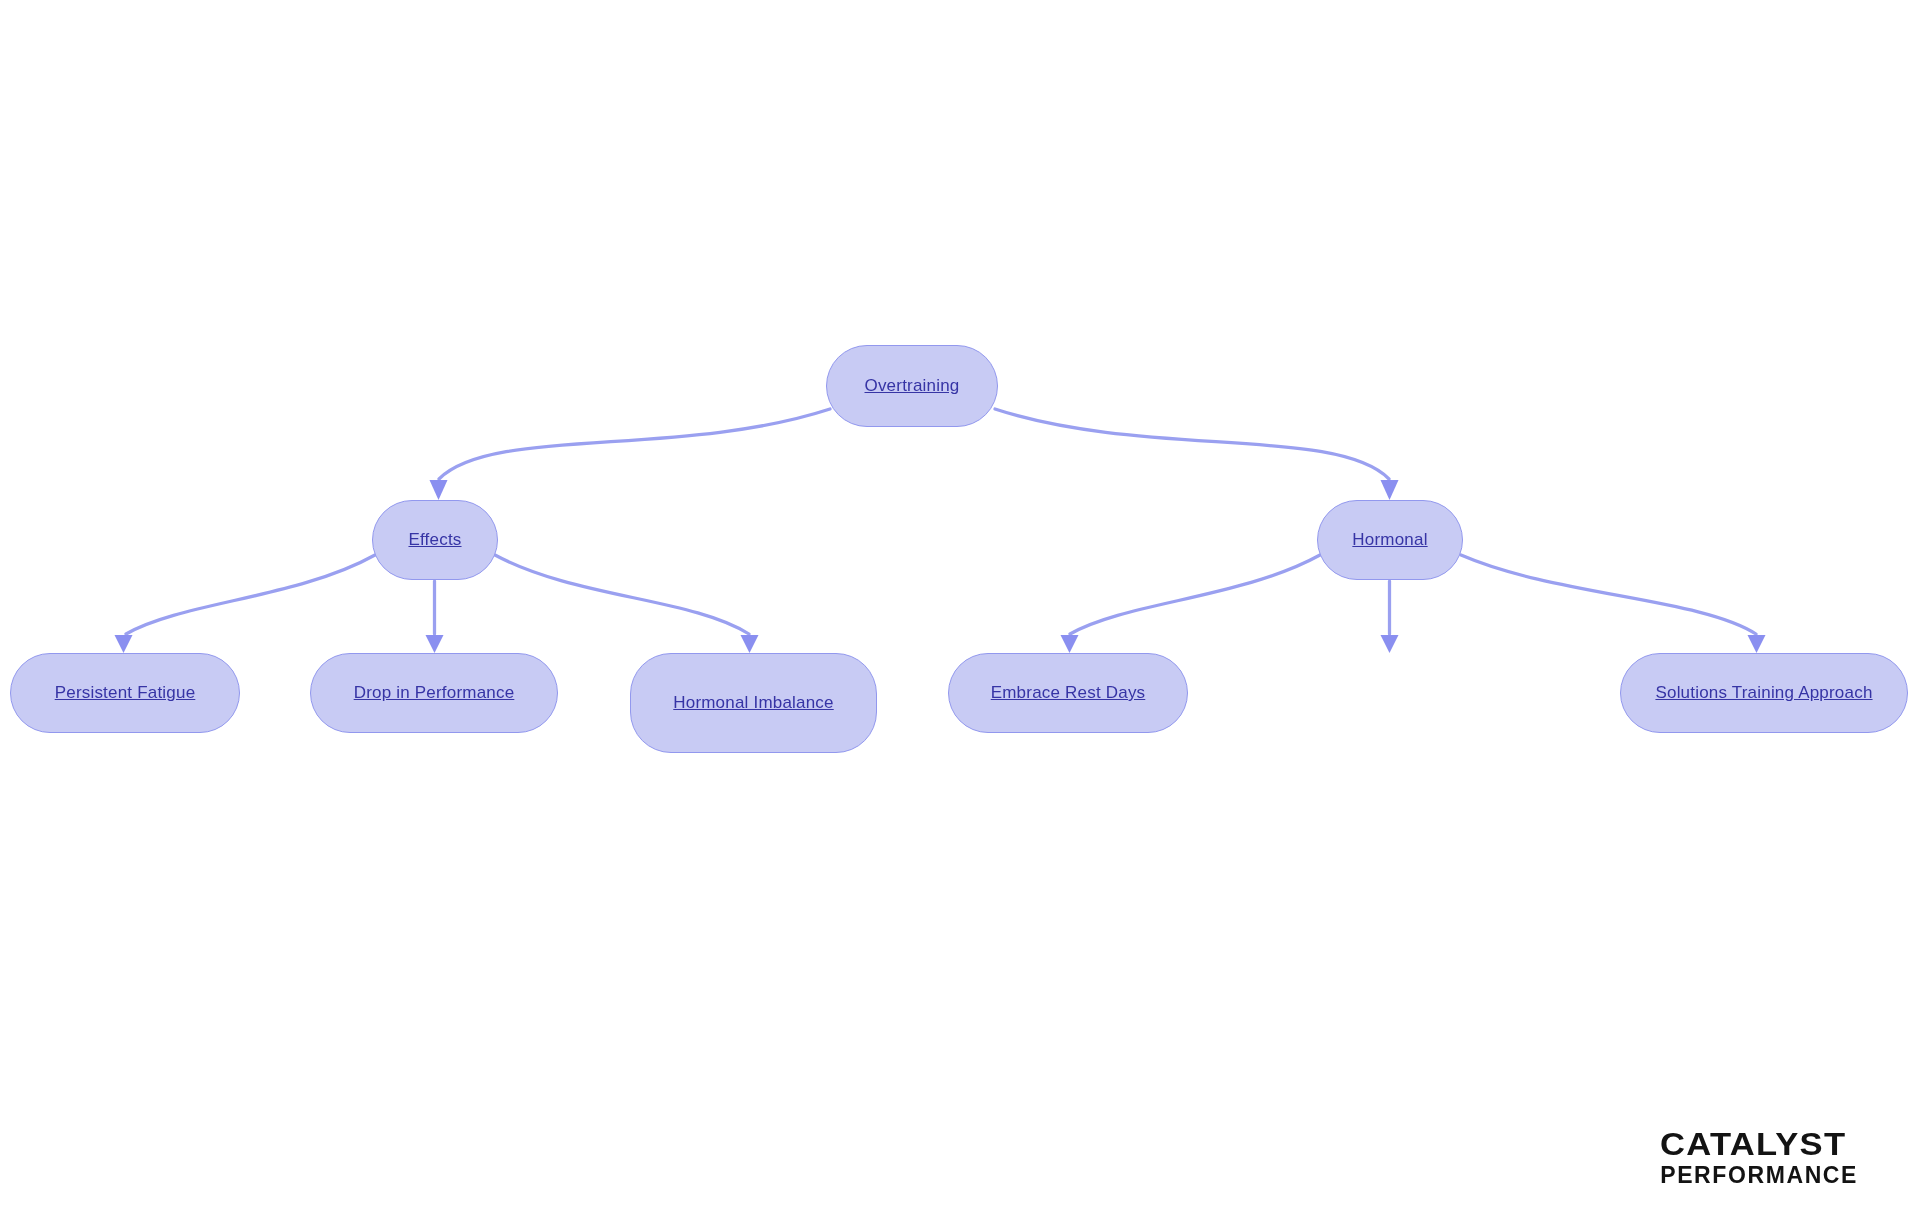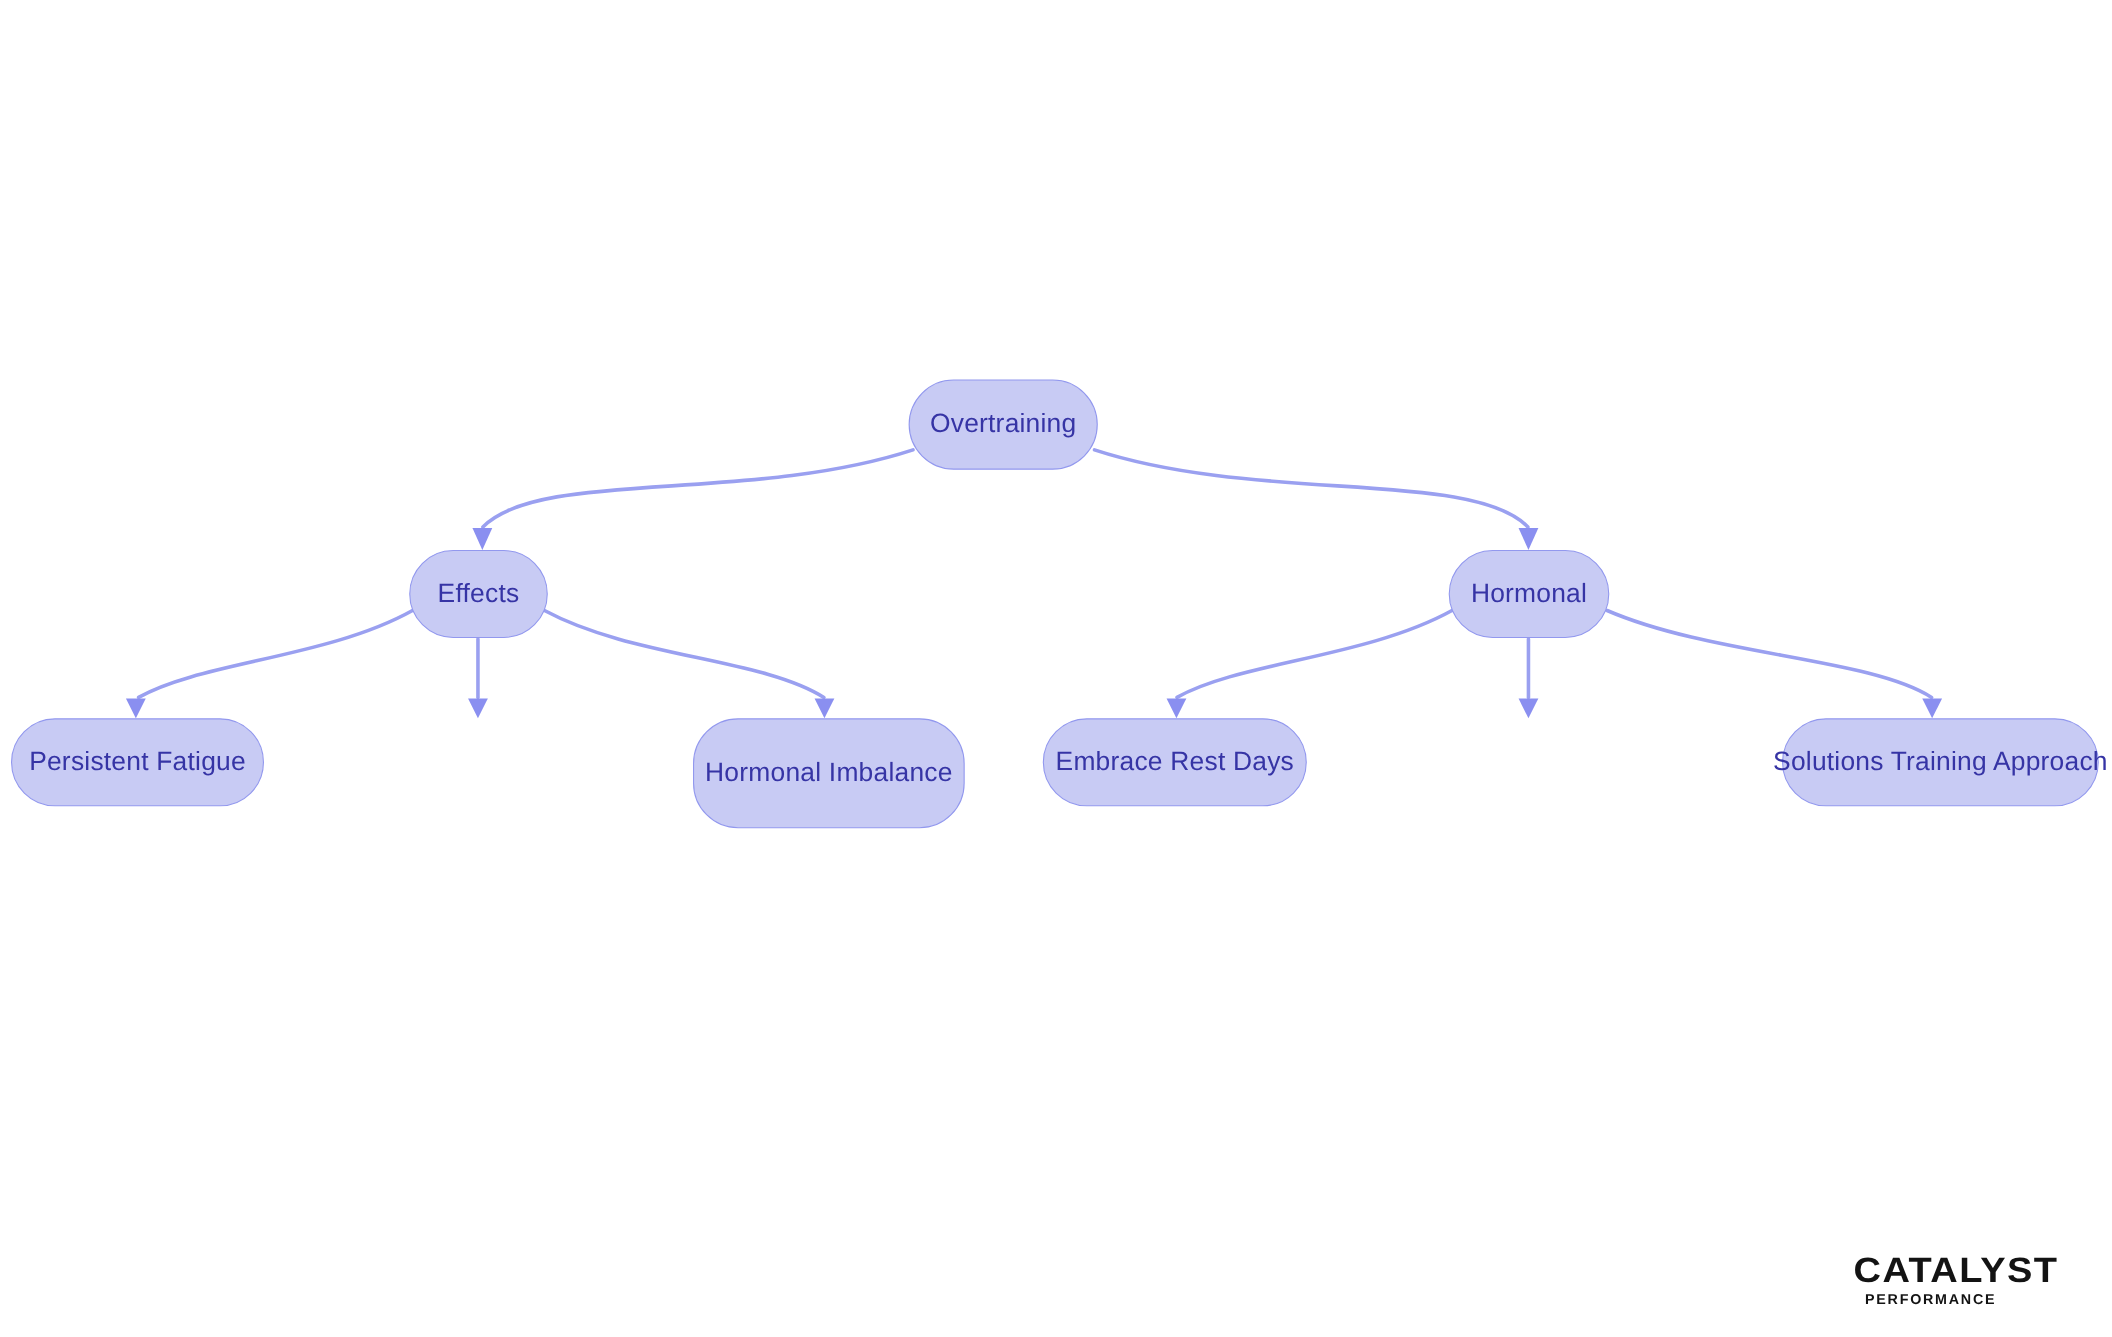--- a/index.html
+++ b/index.html
@@ -22,24 +22,25 @@
   svg.edges{position:absolute;left:0;top:0;width:1920px;height:1215px;}
   svg.edges path{fill:none;stroke:var(--edge);stroke-width:3.25;stroke-linecap:round;}
   svg.edges polygon{fill:var(--arrowhead);stroke:none;}
   .node{
     position:absolute;
     background:var(--node-fill);
     border:1.6px solid var(--node-border);
     border-radius:41px;
     display:flex;align-items:center;justify-content:center;
     color:var(--node-text);
-    font-size:24px;
+    font-size:17px;
     letter-spacing:0.2px;
     text-align:right;
     white-space:nowrap;
+    text-decoration:underline;
   }
   .node-overtraining{left:826px;top:345px;width:172px;height:82px;}
   .node-effects{left:372px;top:500px;width:126px;height:80px;}
   .node-solutions{left:1317px;top:500px;width:146px;height:80px;}
   .node-persistent-fatigue{left:10px;top:653px;width:230px;height:80px;}
   .node-drop-in-performance{left:310px;top:653px;width:248px;height:80px;}
   .node-hormonal-imbalance{left:630px;top:653px;width:247px;height:100px;}
   .node-embrace-rest-days{left:948px;top:653px;width:240px;height:80px;}
   .node-listen-to-body-signals{left:1262px;top:653px;width:258px;height:80px;}
   .node-balanced-training-approach{left:1620px;top:653px;width:288px;height:80px;}
@@ -52,26 +53,25 @@
   }
   .logo .line1{
     font-size:32px;
     font-weight:bold;
     letter-spacing:1.2px;
     transform:scaleX(1.08);
     transform-origin:left center;
     display:block;
   }
   .logo .line2{
-    font-size:13px;
+    font-size:23px;
     font-weight:bold;
     letter-spacing:1.6px;
     margin-top:4px;
     display:block;
-    margin-left:10px;
   }
 </style>
 </head>
 <body>
 
 <div class="canvas">
 
   <svg class="edges" viewBox="0 0 1920 1215" aria-hidden="true">
 
     <path d="M 830 409 C 680 458, 492 426, 439 479"></path>
@@ -104,20 +104,23 @@
   </div>
   <div class="node node-effects">
     <span>Effects</span>
   </div>
   <div class="node node-solutions">
     <span>Hormonal</span>
   </div>
   <div class="node node-persistent-fatigue">
     <span>Persistent Fatigue</span>
   </div>
+  <div class="node node-drop-in-performance">
+    <span>Drop in Performance</span>
+  </div>
   <div class="node node-hormonal-imbalance">
     <span>Hormonal Imbalance</span>
   </div>
   <div class="node node-embrace-rest-days">
     <span>Embrace Rest Days</span>
   </div>
   <div class="node node-balanced-training-approach">
     <span>Solutions Training Approach</span>
   </div>
 

